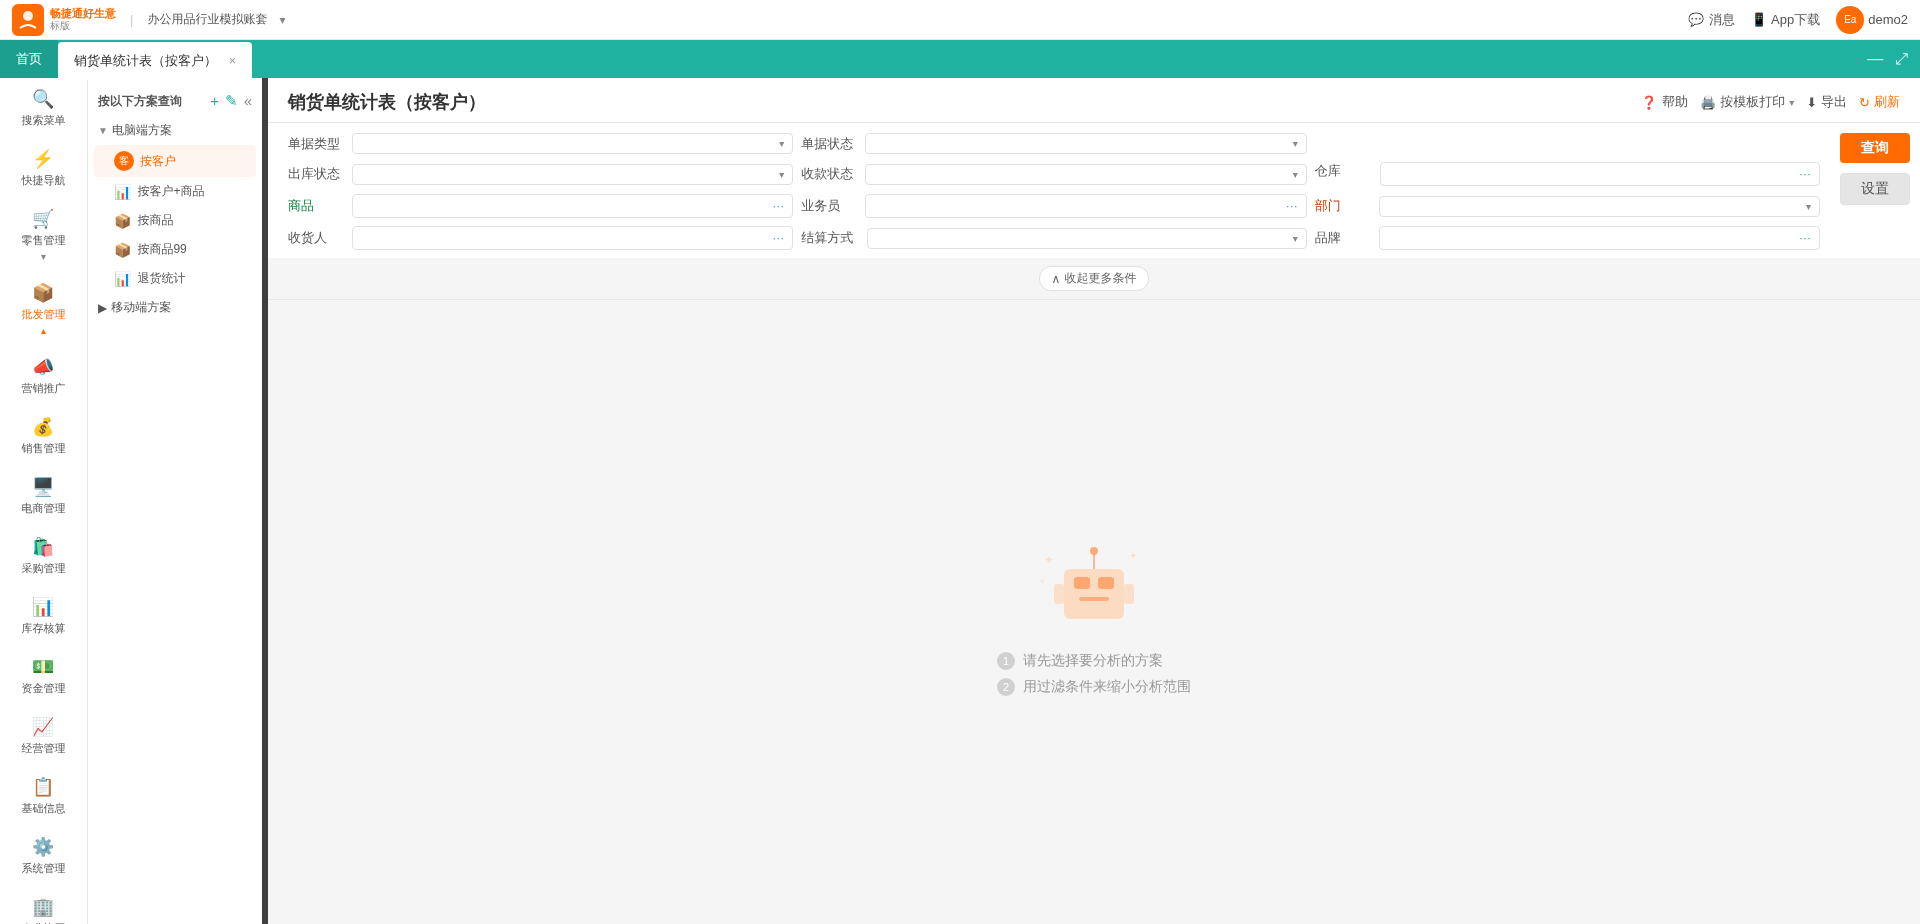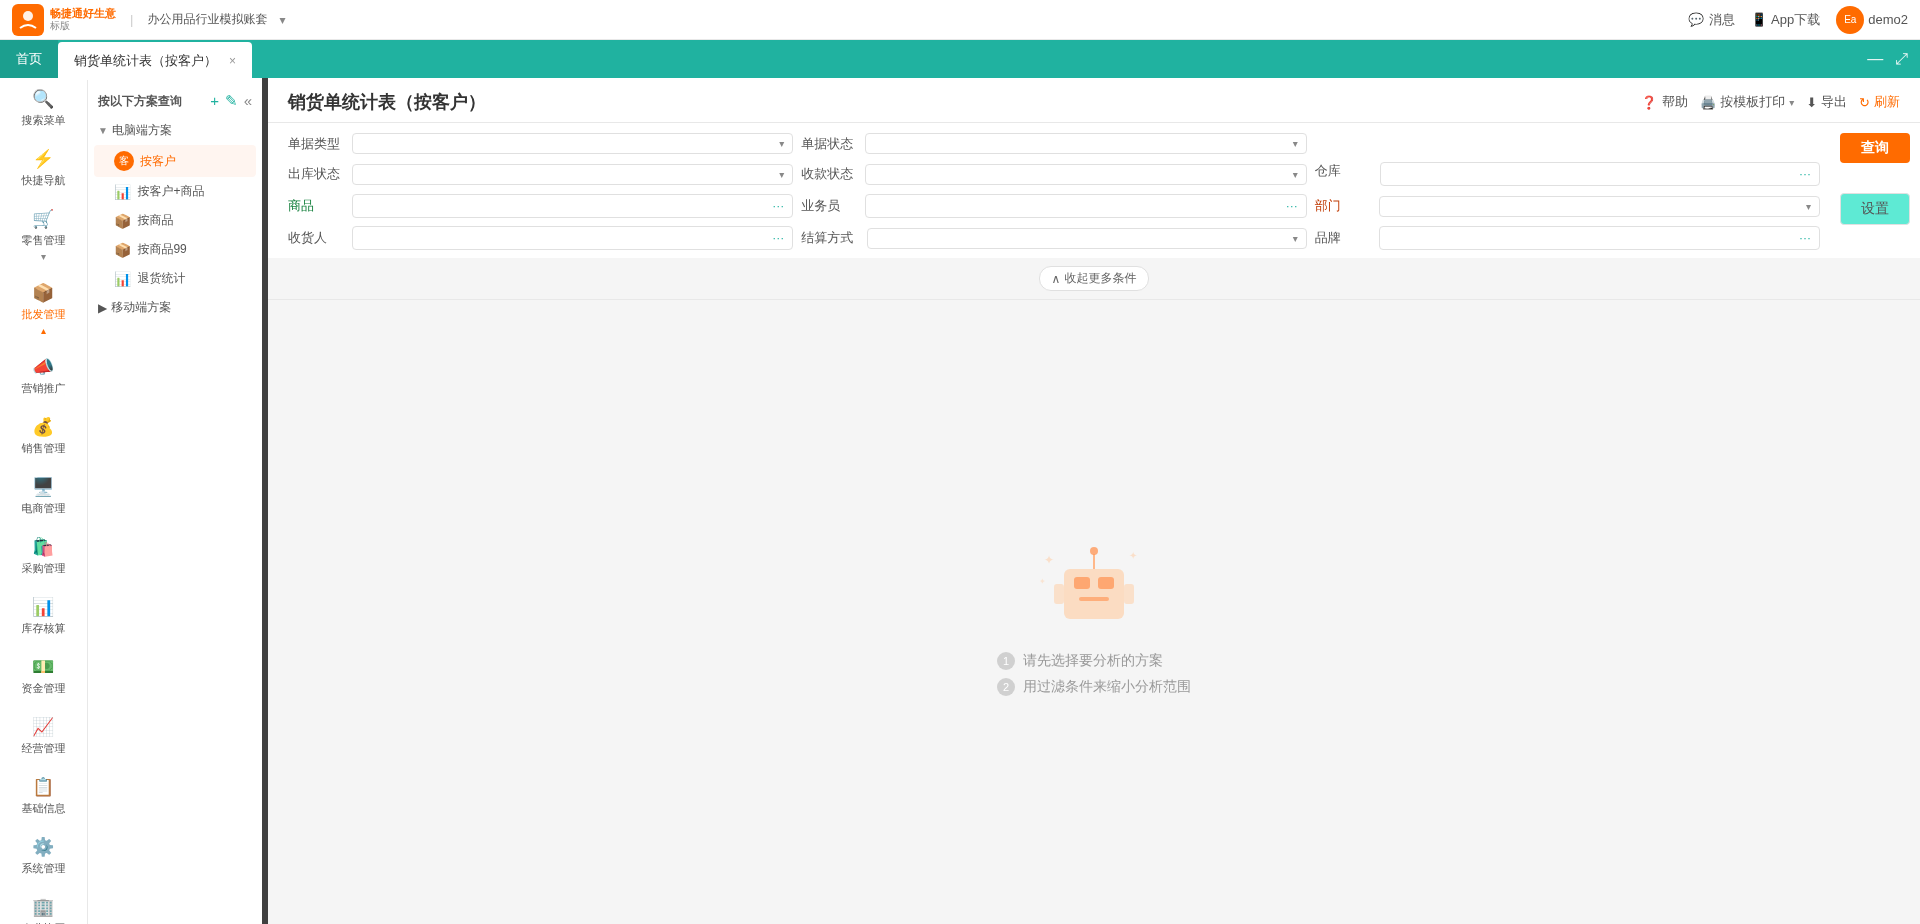--- a/index.html
+++ b/index.html
@@ -62,21 +62,21 @@
     .select-control .arrow { color: #888; font-size: 10px; }
     .input-control { display: flex; align-items: center; border: 1px solid #e0e0e0; border-radius: 4px; padding: 4px 8px; background: #fff; cursor: pointer; gap: 4px; width: 100%; }
     .input-control .placeholder { color: #bbb; font-size: 12px; flex: 1; }
     .input-more { color: #20b2a0; font-size: 12px; }
 
     .collapse-row { display: flex; justify-content: center; padding: 8px 0; background: #f5f5f5; cursor: pointer; }
     .collapse-btn { display: flex; align-items: center; gap: 4px; font-size: 12px; color: #666; background: #fff; border: 1px solid #e0e0e0; border-radius: 12px; padding: 3px 12px; }
 
     
     .query-btn { padding: 6px 20px; background: #ff6b00; color: #fff; border: none; border-radius: 4px; cursor: pointer; font-size: 14px; font-weight: bold; }
-    .settings-btn { padding: 6px 20px; background: #5eead4; color: #555; border: 1px solid #e0e0e0; border-radius: 4px; cursor: pointer; font-size: 14px; margin-top: 24px; }
+    .settings-btn { padding: 6px 20px; background: #e5e5e5; color: #555; border: 1px solid #e0e0e0; border-radius: 4px; cursor: pointer; font-size: 14px; margin-top: 4px; }
 
     
     .empty-state { flex: 1; display: flex; flex-direction: column; align-items: center; justify-content: center; padding: 60px 0; }
     .empty-hints { display: flex; flex-direction: column; gap: 8px; }
     .empty-hint { display: flex; align-items: center; gap: 8px; font-size: 14px; color: #999; }
     .hint-num { width: 18px; height: 18px; border-radius: 50%; background: #d0d0d0; color: #fff; font-size: 11px; display: flex; align-items: center; justify-content: center; flex-shrink: 0; }
 
     .main-content { display: flex; flex: 1; flex-direction: column; overflow: hidden; }
 
     .filter-section { background: #fff; border-bottom: 1px solid #e8e8e8; }

